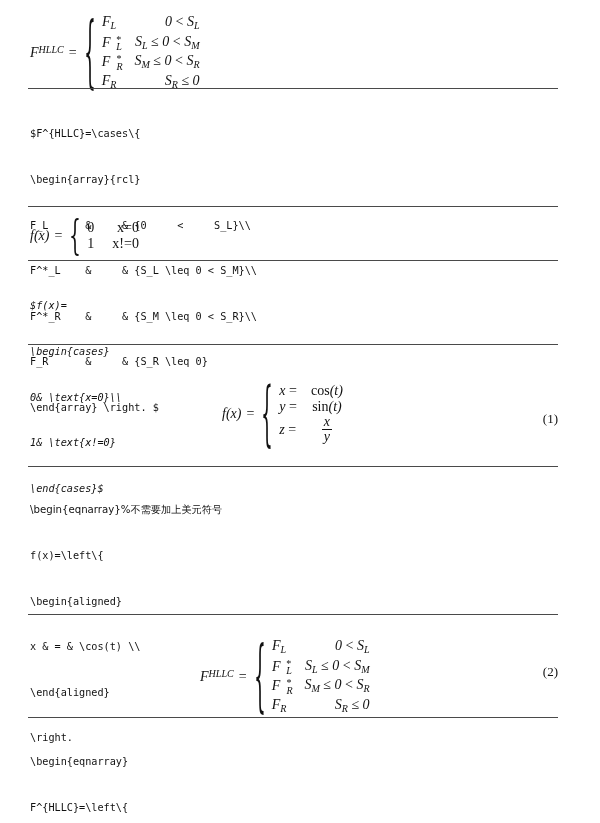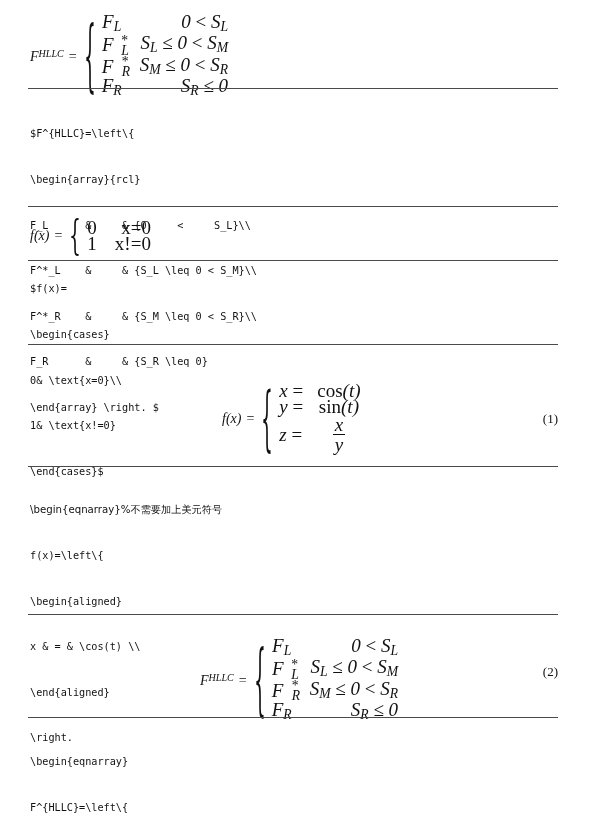--- a/index.html
+++ b/index.html
@@ -80,21 +80,21 @@
     color: #111111;
     margin-right: 2px;
   }
   .brace.b4 { transform: scaleY(3.55) scaleX(0.85); padding: 0 3px; }
   .brace.b2 { transform: scaleY(1.9) scaleX(0.85); padding: 0 3px; }
   .brace.b3 { transform: scaleY(3.2) scaleX(0.85); padding: 0 3px; }
 
   .cases {
     display: table;
     border-collapse: collapse;
-    font-size: 19px;
+    font-size: 14px;
   }
   .case-row { display: table-row; }
   .case-cell {
     display: table-cell;
     padding: 0px 0px;
     height: 16px;
     line-height: 16px;
     vertical-align: middle;
     white-space: nowrap;
   }
@@ -208,21 +208,21 @@
           <span class="case-cell c-val"><i>F</i><sub>R</sub></span>
           <span class="case-cell c-cond"><i>S</i><sub>R</sub> <span class="op">≤</span> 0</span>
         </span>
       </span>
     </div>
   </div>
 
   <div class="rule" style="top:88px;"></div>
 
   <div class="code-block" style="top:96px;">
-    <div class="code-line">$F^{HLLC}=\left\{</div>
+    <div class="code-line">$F^{HLLC}=\cases\{</div>
     <div class="code-line">\begin{array}{rcl}</div>
     <div class="code-line">F_L      &amp;     &amp; {0     &lt;     S_L}\\</div>
     <div class="code-line">F^*_L    &amp;     &amp; {S_L \leq 0 &lt; S_M}\\</div>
     <div class="code-line">F^*_R    &amp;     &amp; {S_M \leq 0 &lt; S_R}\\</div>
     <div class="code-line">F_R      &amp;     &amp; {S_R \leq 0}</div>
     <div class="code-line">\end{array} \right. $</div>
   </div>
 
   <div class="rule" style="top:206px;"></div>
 
@@ -239,21 +239,21 @@
         <span class="case-row">
           <span class="case-cell c-val upright">1</span>
           <span class="case-cell c-cond upright">x!=0</span>
         </span>
       </span>
     </div>
   </div>
 
   <div class="rule" style="top:260px;"></div>
 
-  <div class="code-block" style="top:251px;">
+  <div class="code-block" style="top:268px;font-style:italic;">
     <div class="code-line">$f(x)=</div>
     <div class="code-line">\begin{cases}</div>
     <div class="code-line">0&amp; \text{x=0}\\</div>
     <div class="code-line">1&amp; \text{x!=0}</div>
     <div class="code-line">\end{cases}$</div>
   </div>
 
   <div class="rule" style="top:344px;"></div>
 
 

